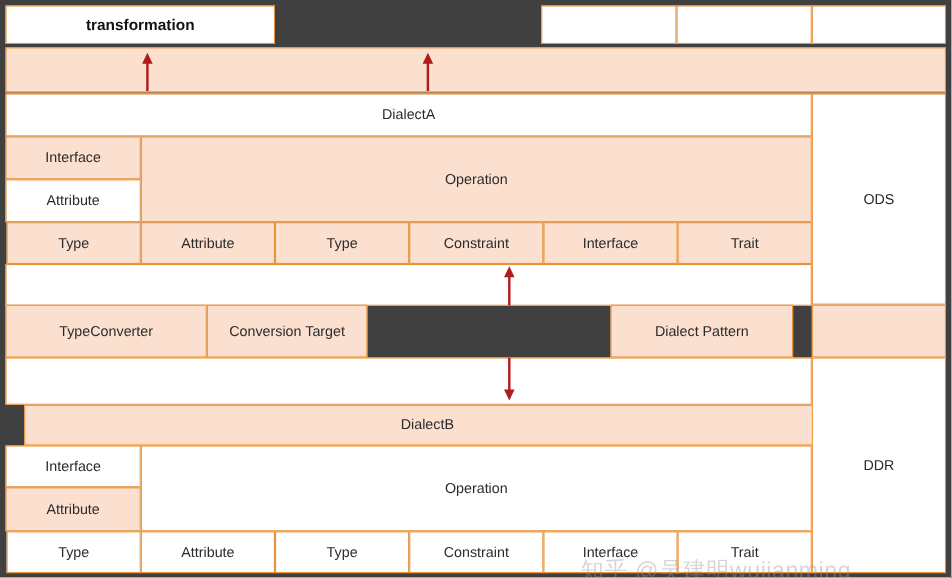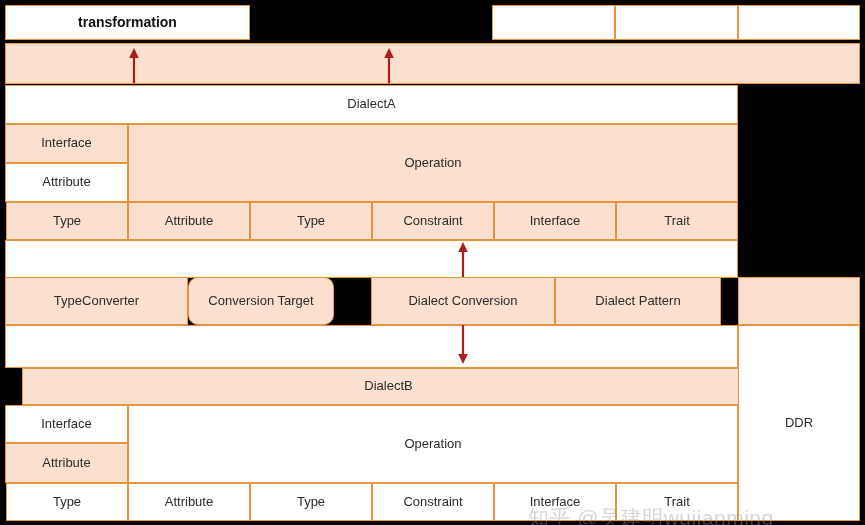--- a/index.html
+++ b/index.html
@@ -11,21 +11,21 @@
     width: 865px;
     height: 525px;
     font-family: "Liberation Sans", sans-serif;
     overflow: hidden;
   }
 
   #diagram {
     position: relative;
     width: 865px;
     height: 525px;
-    background: #000000;
+    background: #404040;
   }
 
   
   .cell {
     position: absolute;
     box-sizing: border-box;
     border: 1px solid #E8943F;
     display: flex;
     align-items: center;
     justify-content: center;
@@ -96,33 +96,33 @@
 
   <div class="cell peach" style="left:128px; top:124px; width:610px; height:78px;">Operation</div>
 
   <div class="cell peach" style="left:6px;   top:202px; width:122px; height:38px;">Type</div>
   <div class="cell peach" style="left:128px; top:202px; width:122px; height:38px;">Attribute</div>
   <div class="cell peach" style="left:250px; top:202px; width:122px; height:38px;">Type</div>
   <div class="cell peach" style="left:372px; top:202px; width:122px; height:38px;">Constraint</div>
   <div class="cell peach" style="left:494px; top:202px; width:122px; height:38px;">Interface</div>
   <div class="cell peach" style="left:616px; top:202px; width:122px; height:38px;">Trait</div>
 
+  <div class="cell white" style="left:738px; top:85px; width:122px; height:192px;">ODS</div>
 
   <div class="cell white" style="left:5px; top:240px; width:733px; height:38px;"></div>
 
   <div class="arrow" style="left:455px; top:241px;">
     <svg width="16" height="37" viewBox="0 0 16 37">
       <line x1="8" y1="37" x2="8" y2="9" stroke="#B01B1B" stroke-width="2.2"></line>
       <polygon points="8,1 3.2,11 12.8,11" fill="#B01B1B"></polygon>
     </svg>
   </div>
 
   <div class="cell peach" style="left:5px;   top:277px; width:183px; height:48px;">TypeConverter</div>
-  <div class="cell peach" style="left:188px; top:277px; width:146px; height:48px;border-radius:10px;">Conversion Target</div>
-  <div class="cell peach" style="left:371px; top:277px; width:184px; height:48px;">Dialect Conversion</div>
+  <div class="cell peach" style="left:188px; top:277px; width:146px; height:48px;">Conversion Target</div>
   <div class="cell peach" style="left:555px; top:277px; width:166px; height:48px;">Dialect Pattern</div>
   <div class="cell peach" style="left:738px; top:277px; width:122px; height:48px;"></div>
 
   <div class="cell white" style="left:5px; top:325px; width:733px; height:43px;"></div>
 
   <div class="arrow" style="left:455px; top:325px;">
     <svg width="16" height="40" viewBox="0 0 16 40">
       <line x1="8" y1="0" x2="8" y2="31" stroke="#B01B1B" stroke-width="2.2"></line>
       <polygon points="8,39 3.2,29 12.8,29" fill="#B01B1B"></polygon>
     </svg>

